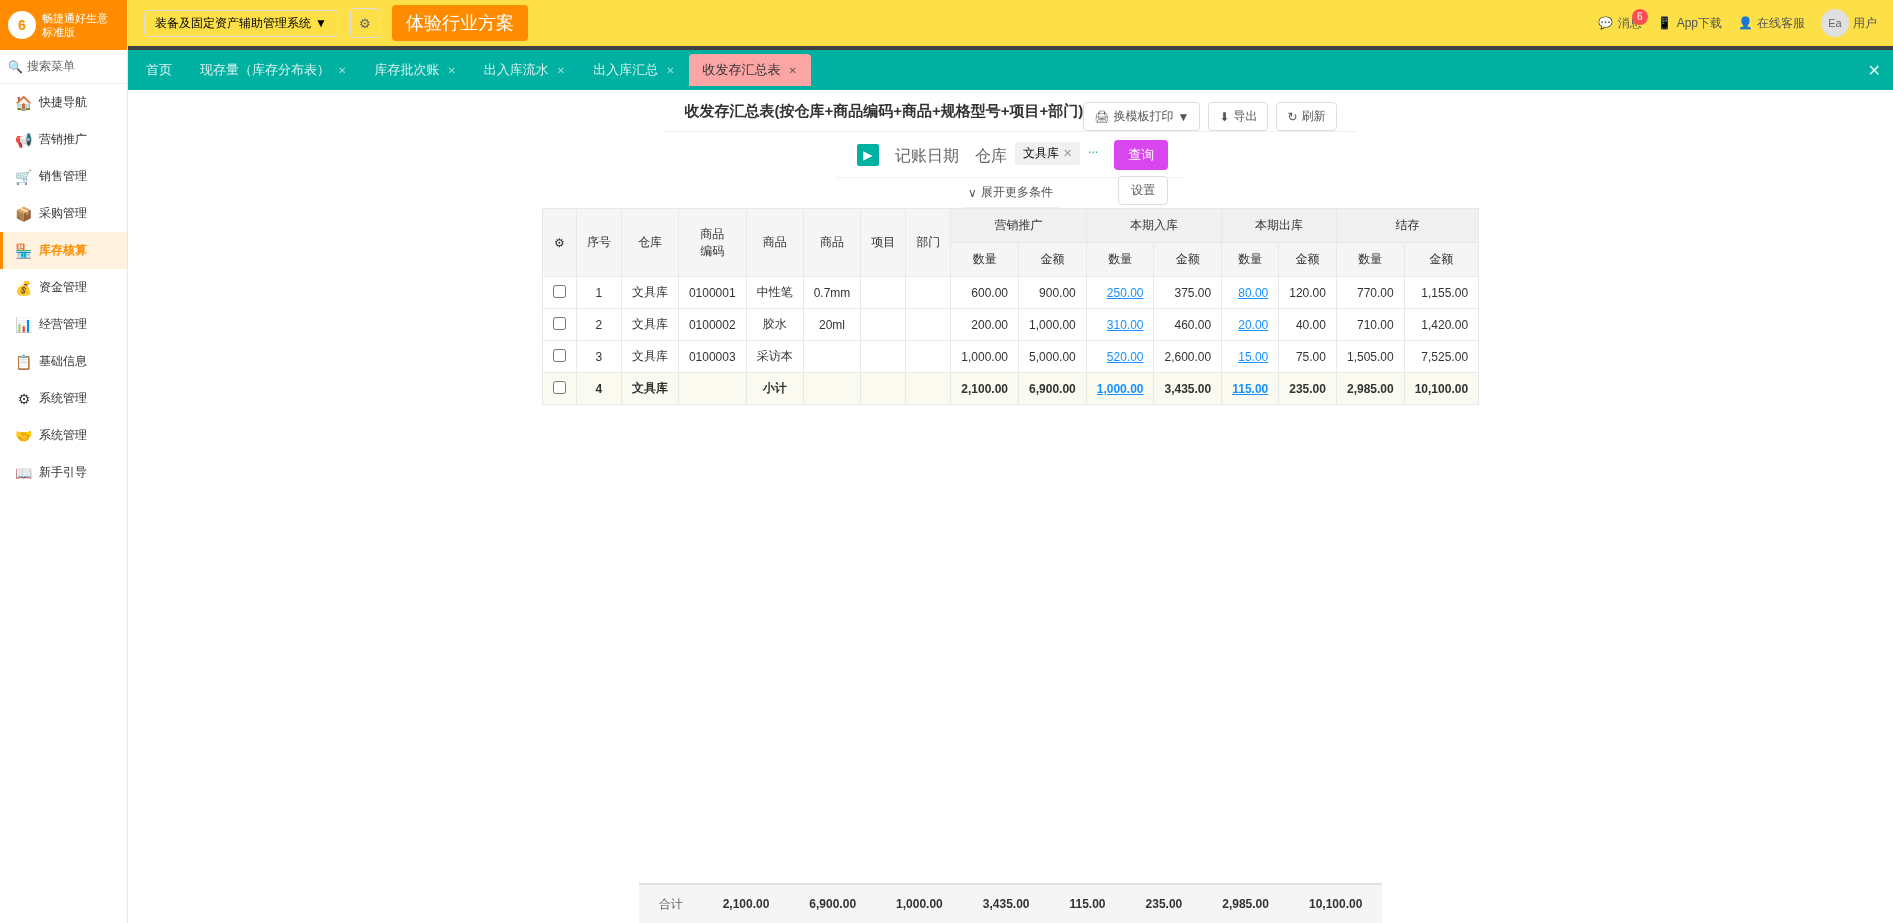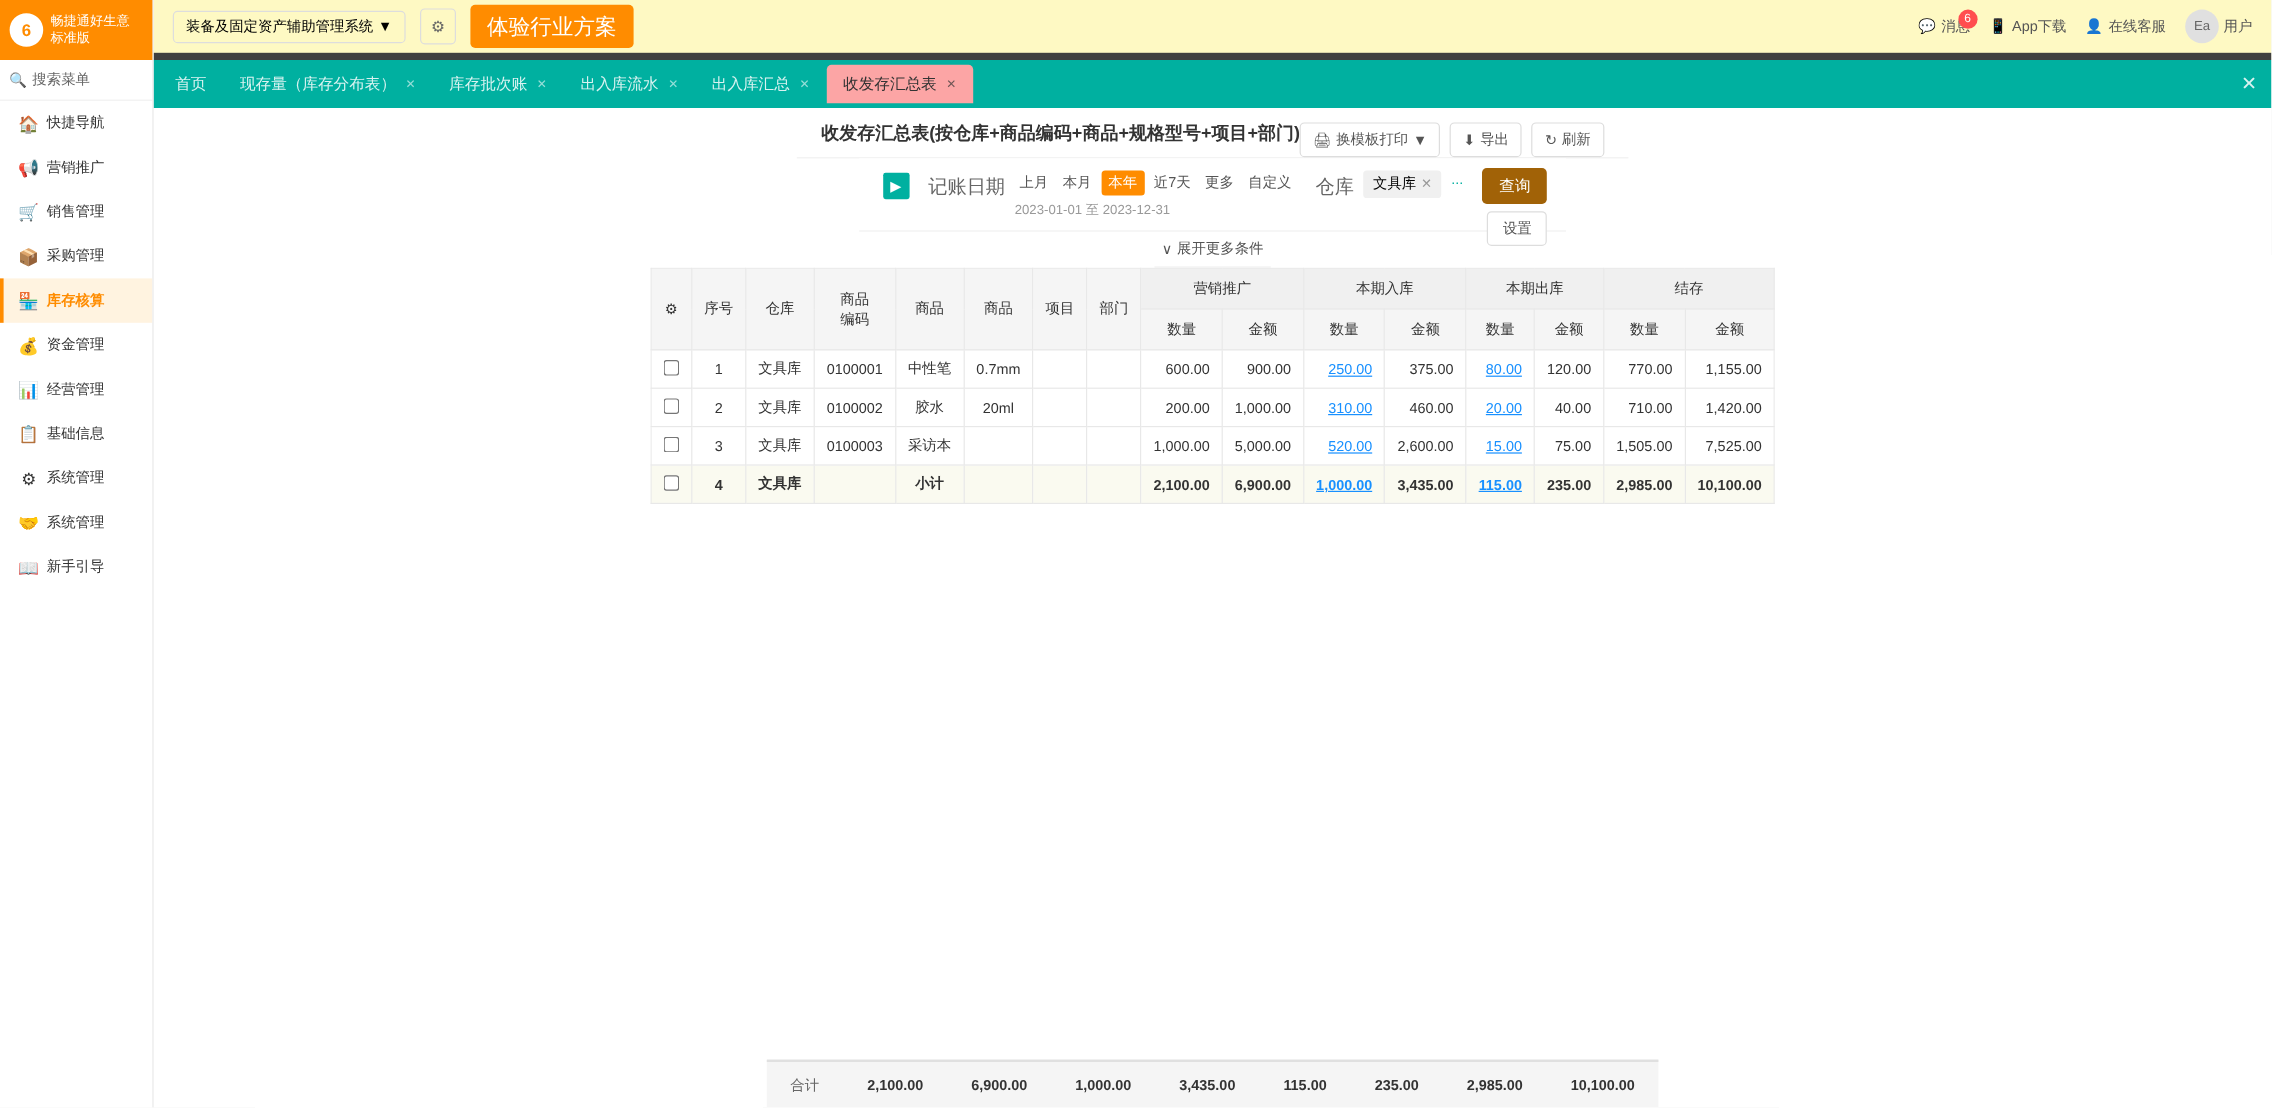--- a/index.html
+++ b/index.html
@@ -13,21 +13,21 @@
     .sidebar-search { padding: 8px; border-bottom: 1px solid #f0f0f0; display: flex; align-items: center; gap: 4px; cursor: pointer; color: #666; font-size: 12px; }
     .sidebar-nav { flex: 1; overflow-y: auto; }
     .sidebar-item { display: flex; align-items: center; gap: 6px; padding: 10px 12px; cursor: pointer; color: #333; font-size: 12px; border-left: 3px solid transparent; }
     .sidebar-item.active { background: #fff3e0; color: #ff8c00; border-left-color: #ff8c00; font-weight: bold; }
     .sidebar-item-icon { font-size: 14px; width: 18px; text-align: center; }
 
     
     .main { flex: 1; display: flex; flex-direction: column; overflow: hidden; }
 
     
-    .topbar { height: 50px; background: #fef9c3; border-bottom: 6px solid #404040; display: flex; align-items: center; padding: 0 16px; gap: 12px; }
+    .topbar { height: 50px; background: #fde047; border-bottom: 4px solid #404040; display: flex; align-items: center; padding: 0 16px; gap: 12px; }
     .topbar-system-select { display: flex; align-items: center; gap: 4px; border: 1px solid #ddd; border-radius: 4px; padding: 4px 10px; font-size: 12px; cursor: pointer; }
     .topbar-settings { width: 30px; height: 30px; border-radius: 4px; border: 1px solid #ddd; display: flex; align-items: center; justify-content: center; cursor: pointer; color: #666; }
     .topbar-experience { background: #ff8c00; color: #fff; border: none; border-radius: 4px; padding: 6px 14px; font-size: 18px; cursor: pointer; }
     .topbar-right { display: flex; align-items: center; gap: 16px; margin-left: auto; }
     .topbar-right-item { display: flex; align-items: center; gap: 4px; font-size: 12px; color: #555; cursor: pointer; position: relative; }
     .badge { background: #ff4d4f; color: #fff; border-radius: 50%; width: 16px; height: 16px; font-size: 10px; display: flex; align-items: center; justify-content: center; position: absolute; top: -6px; right: -6px; }
     .user-avatar { width: 28px; height: 28px; border-radius: 50%; background: #e0e0e0; display: flex; align-items: center; justify-content: center; font-size: 11px; color: #666; }
 
     
     .tabs-bar { background: #00b0a0; display: flex; align-items: center; height: 40px; padding: 0 4px; gap: 0; }
@@ -57,21 +57,21 @@
     .date-btn { border: none; background: none; font-size: 12px; color: #555; cursor: pointer; padding: 2px 4px; }
     .date-btn.active { background: #ff8c00; color: #fff; border-radius: 3px; padding: 2px 6px; }
     .date-range { font-size: 11px; color: #999; }
     .warehouse-tag { display: flex; align-items: center; gap: 4px; background: #f0f0f0; border-radius: 3px; padding: 3px 8px; font-size: 12px; }
     .warehouse-tag-x { cursor: pointer; color: #999; font-size: 11px; }
     .filter-more { font-size: 12px; color: #00b0a0; cursor: pointer; }
 
     
     .expand-bar { display: flex; align-items: center; justify-content: center; padding: 6px; border-bottom: 1px solid #f0f0f0; }
     .expand-btn { display: flex; align-items: center; gap: 4px; font-size: 12px; color: #555; cursor: pointer; background: none; border: none; }
-    .btn-query { background: #a16207; color: #fff; border: none; border-radius: 4px; padding: 6px 14px; font-size: 13px; cursor: pointer; }
+    .btn-query { background: #d946ef; color: #fff; border: none; border-radius: 4px; padding: 6px 14px; font-size: 13px; cursor: pointer; }
     .btn-settings-sm { border: 1px solid #ddd; background: #fff; border-radius: 4px; padding: 5px 12px; font-size: 12px; cursor: pointer; color: #555; }
 
     
     .table-container { flex: 1; overflow: auto; padding: 0 0 0 0; }
     table { width: 100%; border-collapse: collapse; font-size: 12px; }
     thead tr { background: #f5f5f5; }
     th { border: 1px solid #e8e8e8; padding: 8px 10px; text-align: center; color: #333; font-weight: normal; white-space: nowrap; }
     th.group-header { background: #f0f0f0; }
     td { border: 1px solid #e8e8e8; padding: 7px 10px; text-align: center; color: #333; white-space: nowrap; }
     td.num { text-align: right; }
@@ -230,31 +230,20 @@
         </button>
       </div>
     </div>
 
     <div class="filter-wrapper">
       <div class="filter-bar">
         <div class="filter-arrow">▶</div>
 
         <div class="filter-section">
           <span class="filter-label">记账日期</span>
-          <div class="date-btns">
-            <div class="date-btns-row">
-              <button class="date-btn">上月</button>
-              <button class="date-btn">本月</button>
-              <button class="date-btn active">本年</button>
-              <button class="date-btn">近7天</button>
-              <button class="date-btn">更多</button>
-              <button class="date-btn">自定义</button>
-            </div>
-            <div class="date-range">2023-01-01 至 2023-12-31</div>
-          </div>
         </div>
 
         <div class="filter-section">
           <span class="filter-label">仓库</span>
           <div class="warehouse-tag">
             <span>文具库</span>
             <span class="warehouse-tag-x">✕</span>
           </div>
           <span class="filter-more">...</span>
         </div>

